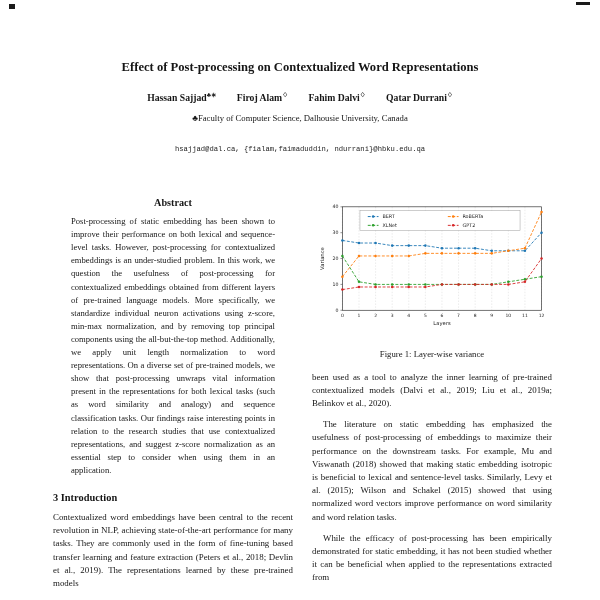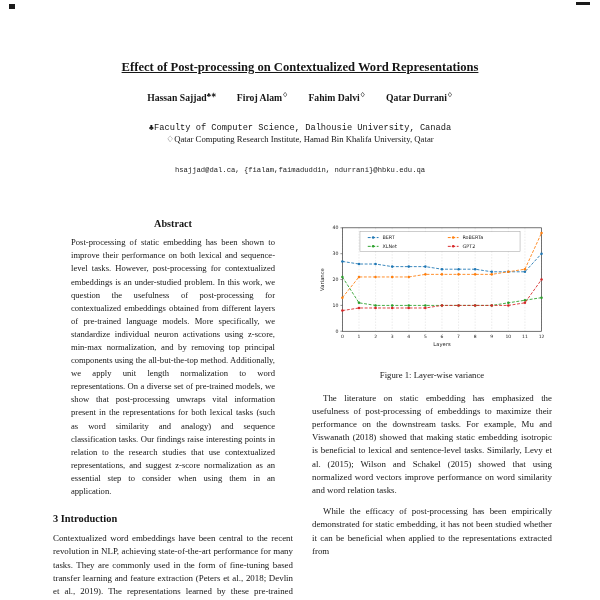--- a/index.html
+++ b/index.html
@@ -2,26 +2,26 @@
 <html><head>
 <meta charset="utf-8">
 <style>
   html,body{margin:0;padding:0;}
   body{width:600px;height:600px;background:#ffffff;overflow:hidden;
        font-family:"Liberation Serif", serif;color:#161616;}
   .sheet{position:relative;width:600px;height:600px;background:#ffffff;overflow:hidden;}
   .scan-mark{position:absolute;background:#1a1a1a;}
   .scan-mark.tl{left:9px;top:4px;width:6px;height:5px;}
   .scan-mark.tr{right:10px;top:2px;width:14px;height:3px;}
-  .title{margin:60px 42px 0;text-align:center;font-size:12.6px;font-weight:bold;line-height:1.25;text-decoration:underline;}
+  .title{margin:60px 42px 0;text-align:center;font-size:12.6px;font-weight:bold;line-height:1.25;}
   .authors{margin-top:15px;text-align:center;font-size:9.7px;font-weight:bold;}
   .author{margin:0 9px;white-space:nowrap;}
   .author sup{font-size:6.5px;font-weight:bold;}
   .affil{text-align:center;font-size:8.7px;line-height:1.28;}
-  .affil.first{margin-top:20px;font-family:Liberation Mono, monospace;}
+  .affil.first{margin-top:10px;}
   .emails{text-align:center;font-family:"Liberation Mono", monospace;font-size:7.2px;margin-top:21px;color:#222;}
   .columns{display:flex;gap:19px;margin:44px 48px 0 53px;}
   .col{flex:1;min-width:0;}
   .abstract-heading{text-align:center;font-weight:bold;font-size:10.2px;margin-bottom:7px;}
   .abstract-text{margin:0 18px;font-size:8.6px;line-height:13.1px;text-align:justify;}
   .section-heading{font-weight:bold;font-size:10.4px;margin:15px 0 8px;}
   .body-text{margin:0 0 8px;font-size:8.9px;line-height:13.2px;text-align:justify;text-indent:11px;}
   .no-indent{text-indent:0;}
   .figure{margin:2px 0 12px;}
   .chart-box{width:96%;margin:0 auto;}
@@ -38,21 +38,20 @@
   <h1 class="title">Effect of Post-processing on Contextualized Word Representations</h1>
 
   <div class="authors">
     <span class="author"><span>Hassan Sajjad</span><sup>♣∗</sup></span>
     <span class="author"><span>Firoj Alam</span><sup>♢</sup></span>
     <span class="author"><span>Fahim Dalvi</span><sup>♢</sup></span>
     <span class="author"><span>Qatar Durrani</span><sup>♢</sup></span>
   </div>
 
   <div class="affil first">♣Faculty of Computer Science, Dalhousie University, Canada</div>
-  <div class="affil">♢Qatar Computing Research Institute, Hamad Bin Khalifa University, Qatar</div>
   <div class="emails">hsajjad@dal.ca, {fialam,faimaduddin, ndurrani}@hbku.edu.qa</div>
 
   <div class="columns">
 
     <div class="col left">
       <div class="abstract-heading">Abstract</div>
       <p class="abstract-text">Post-processing of static embedding has been shown to improve their performance on both lexical and sequence-level tasks. However, post-processing for contextualized embeddings is an under-studied problem. In this work, we question the usefulness of post-processing for contextualized embeddings obtained from different layers of pre-trained language models. More specifically, we standardize individual neuron activations using z-score, min-max normalization, and by removing top principal components using the all-but-the-top method. Additionally, we apply unit length normalization to word representations. On a diverse set of pre-trained models, we show that post-processing unwraps vital information present in the representations for both lexical tasks (such as word similarity and analogy) and sequence classification tasks. Our findings raise interesting points in relation to the research studies that use contextualized representations, and suggest z-score normalization as an essential step to consider when using them in an application.</p>
       <div class="section-heading">3 Introduction</div>
       <p class="body-text no-indent">Contextualized word embeddings have been central to the recent revolution in NLP, achieving state-of-the-art performance for many tasks. They are commonly used in the form of fine-tuning based transfer learning and feature extraction (Peters et al., 2018; Devlin et al., 2019). The representations learned by these pre-trained models</p>
     </div>
@@ -166,18 +165,19 @@
               <text x="67" y="28.8" font-size="5" fill="#222">XLNet</text>
               <line x1="134" y1="27" x2="145" y2="27" stroke="#d62728" stroke-width="1" stroke-dasharray="3 1.6"></line>
               <circle cx="139.5" cy="27" r="1.3" fill="#d62728"></circle>
               <text x="149" y="28.8" font-size="5" fill="#222">GPT2</text>
               <text x="128" y="129" font-size="5.4" text-anchor="middle" fill="#222">Layers</text>
               <text font-size="5.4" text-anchor="middle" fill="#222" transform="translate(7 61) rotate(-90)">Variance</text>
             </svg>
           </div>
         <div class="caption">Figure 1: Layer-wise variance</div>
       </div>
+      <p class="body-text no-indent">been used as a tool to analyze the inner learning of pre-trained contextualized models (Dalvi et al., 2019; Liu et al., 2019a; Belinkov et al., 2020).</p>
       <p class="body-text">The literature on static embedding has emphasized the usefulness of post-processing of embeddings to maximize their performance on the downstream tasks. For example, Mu and Viswanath (2018) showed that making static embedding isotropic is beneficial to lexical and sentence-level tasks. Similarly, Levy et al. (2015); Wilson and Schakel (2015) showed that using normalized word vectors improve performance on word similarity and word relation tasks.</p>
       <p class="body-text">While the efficacy of post-processing has been empirically demonstrated for static embedding, it has not been studied whether it can be beneficial when applied to the representations extracted from</p>
     </div>
 
   </div>
 </div>
 
 </body></html>

